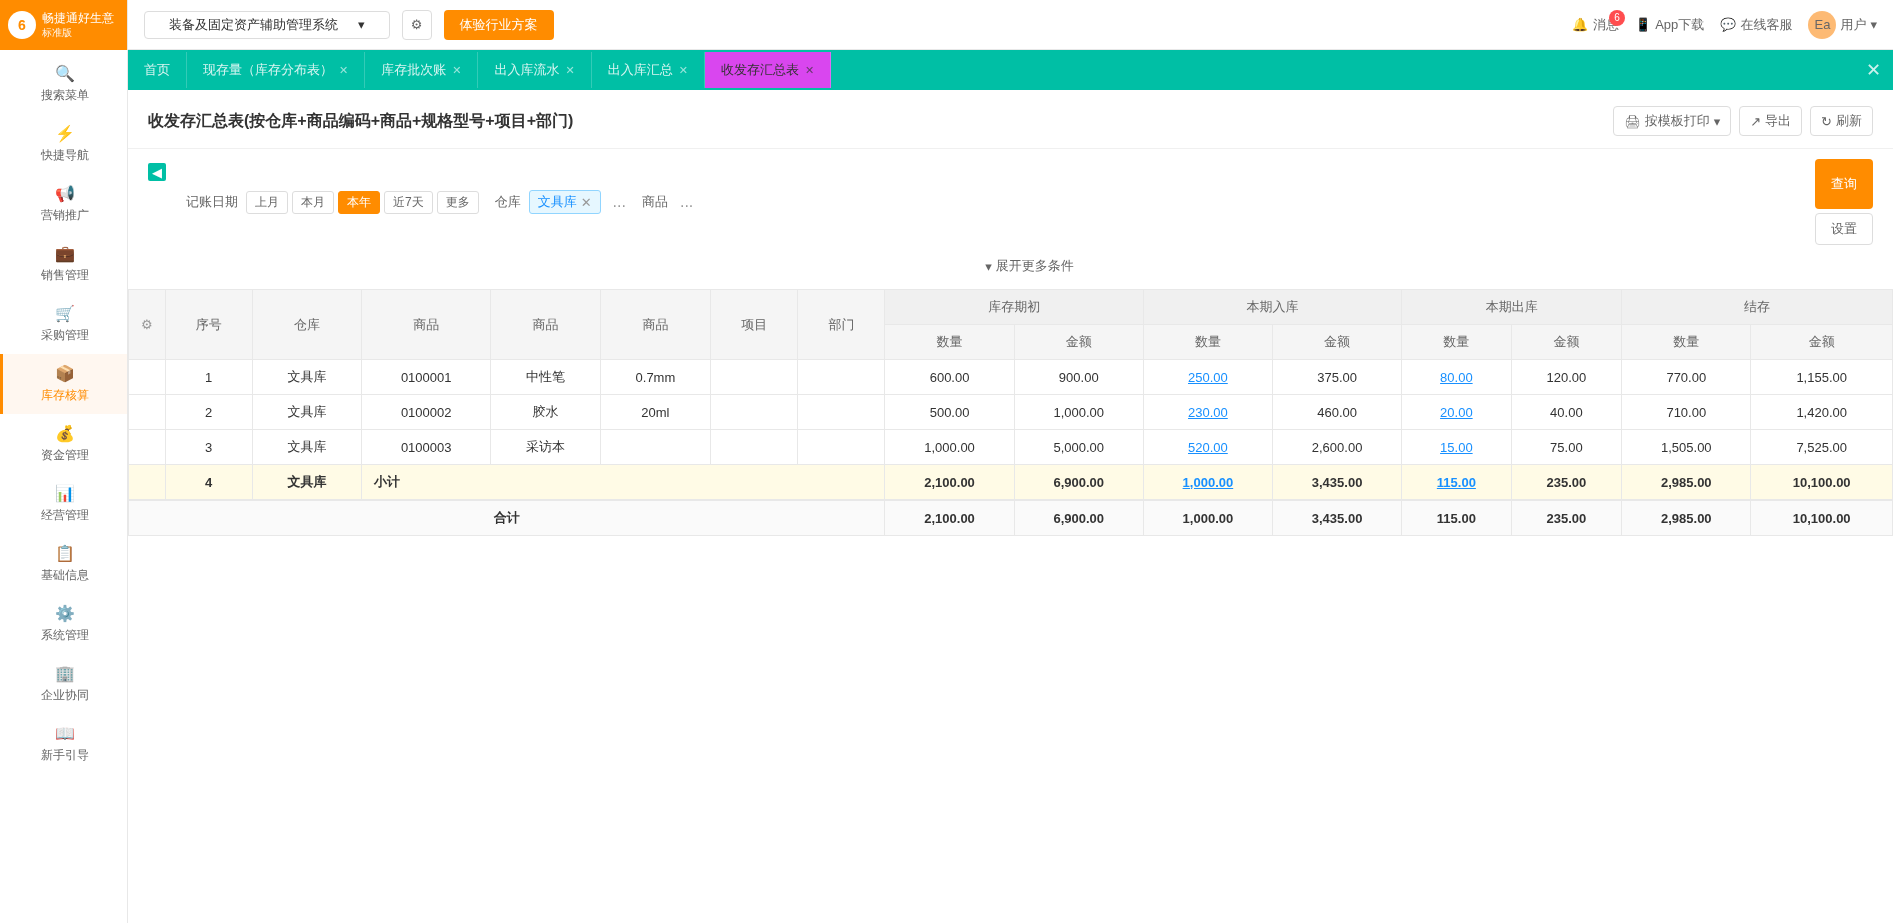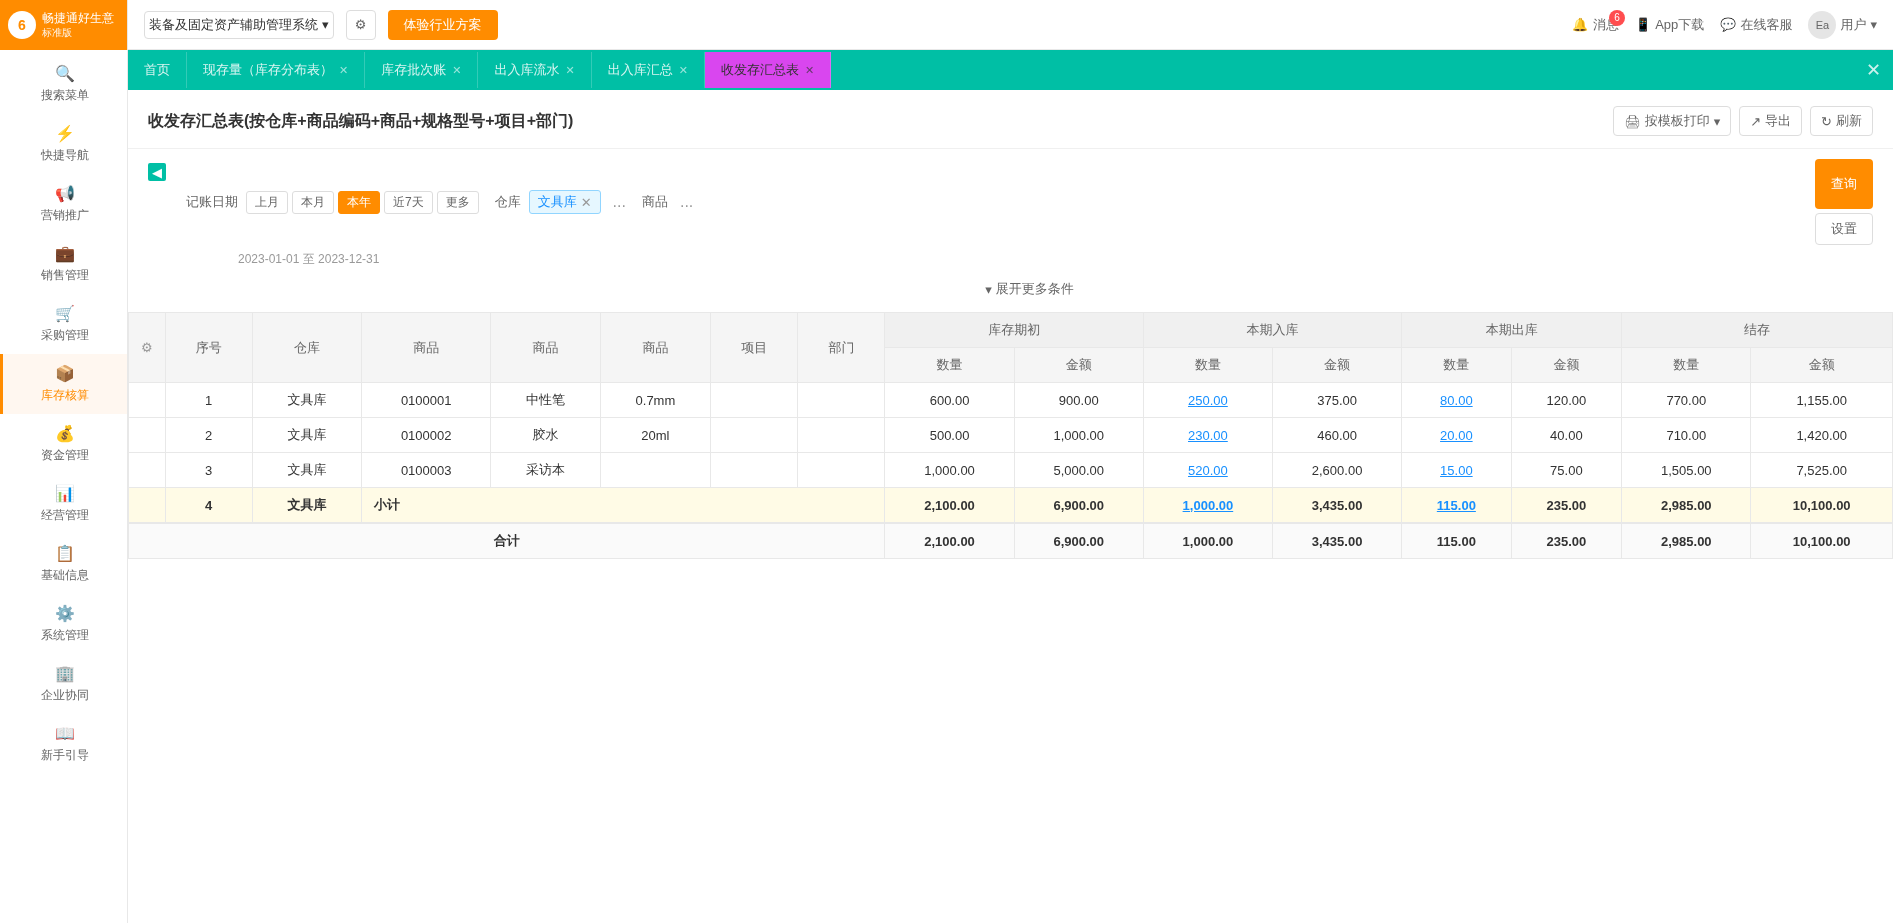--- a/index.html
+++ b/index.html
@@ -17,27 +17,27 @@
     .sidebar-item { display: flex; flex-direction: column; align-items: center; padding: 10px 8px; cursor: pointer; color: #666; font-size: 12px; gap: 4px; border-left: 3px solid transparent; }
     .sidebar-item.active { background: #fff7f0; color: #ff8c00; border-left: 3px solid #ff8c00; }
     .sidebar-item .icon { font-size: 16px; }
 
     
     .main { flex: 1; display: flex; flex-direction: column; overflow: hidden; }
 
     
     .topbar { height: 50px; background: #fff; border-bottom: 1px solid #e8e8e8; display: flex; align-items: center; justify-content: space-between; padding: 0 16px; }
     .topbar-left { display: flex; align-items: center; gap: 12px; }
-    .system-select { border: 1px solid #ddd; padding: 4px 4px; border-radius: 4px; font-size: 13px; color: #333; cursor: pointer; display: flex; align-items: center; gap: 4px; }
+    .system-select { border: 1px solid #ddd; padding: 4px 24px; border-radius: 4px; font-size: 13px; color: #333; cursor: pointer; display: flex; align-items: center; gap: 20px; }
     .gear-btn { width: 30px; height: 30px; border: 1px solid #ddd; border-radius: 4px; display: flex; align-items: center; justify-content: center; cursor: pointer; color: #666; }
     .trial-btn { background: #ff8c00; color: #fff; border: none; padding: 6px 16px; border-radius: 4px; cursor: pointer; font-size: 13px; }
     .topbar-right { display: flex; align-items: center; gap: 16px; }
     .topbar-action { display: flex; align-items: center; gap: 4px; color: #666; cursor: pointer; font-size: 13px; position: relative; }
     .badge { background: #ff4d4f; color: #fff; border-radius: 50%; width: 16px; height: 16px; font-size: 10px; display: flex; align-items: center; justify-content: center; position: absolute; top: -6px; right: -6px; }
-    .user-avatar { width: 28px; height: 28px; background: #e5e5e5; border-radius: 50%; display: flex; align-items: center; justify-content: center; font-size: 11px; color: #666; }
+    .user-avatar { width: 28px; height: 28px; background: #fdba74; border-radius: 50%; display: flex; align-items: center; justify-content: center; font-size: 13px; color: #666; }
 
     
     .tabbar { height: 40px; background: #00bfa5; display: flex; align-items: center; padding: 0 0; }
     .tab { display: flex; align-items: center; gap: 6px; padding: 0 16px; height: 36px; color: rgba(255,255,255,0.85); cursor: pointer; font-size: 13px; border-right: 1px solid rgba(255,255,255,0.2); position: relative; }
     .tab.active { background: #d946ef; color: #333; }
     .tab-close { font-size: 11px; color: inherit; opacity: 0.7; }
 
     
     .page-content { flex: 1; overflow: auto; background: #f5f5f5; padding: 0; }
     .page-inner { background: #fff; margin: 0; min-height: 100%; }
@@ -255,21 +255,20 @@
                 </div>
                 <div class="filter-item">
                   <span class="filter-label">商品</span>
                   <span class="dots-btn">...</span>
                 </div>
                 <div style="margin-left:auto; display:flex; flex-direction:column; gap:4px;">
                   <button class="query-btn">查询</button>
                   <button class="setting-btn">设置</button>
                 </div>
               </div>
-              <div style="font-size:12px; color:#999; margin-left:52px;">2023-01-01 至 2023-12-31</div>
               <div style="display:flex; justify-content:center; margin-top:8px;">
                 <div class="expand-btn">
                   <span>▾</span>
                   <span>展开更多条件</span>
                 </div>
               </div>
             </div>
           </div>
         </div>
 

